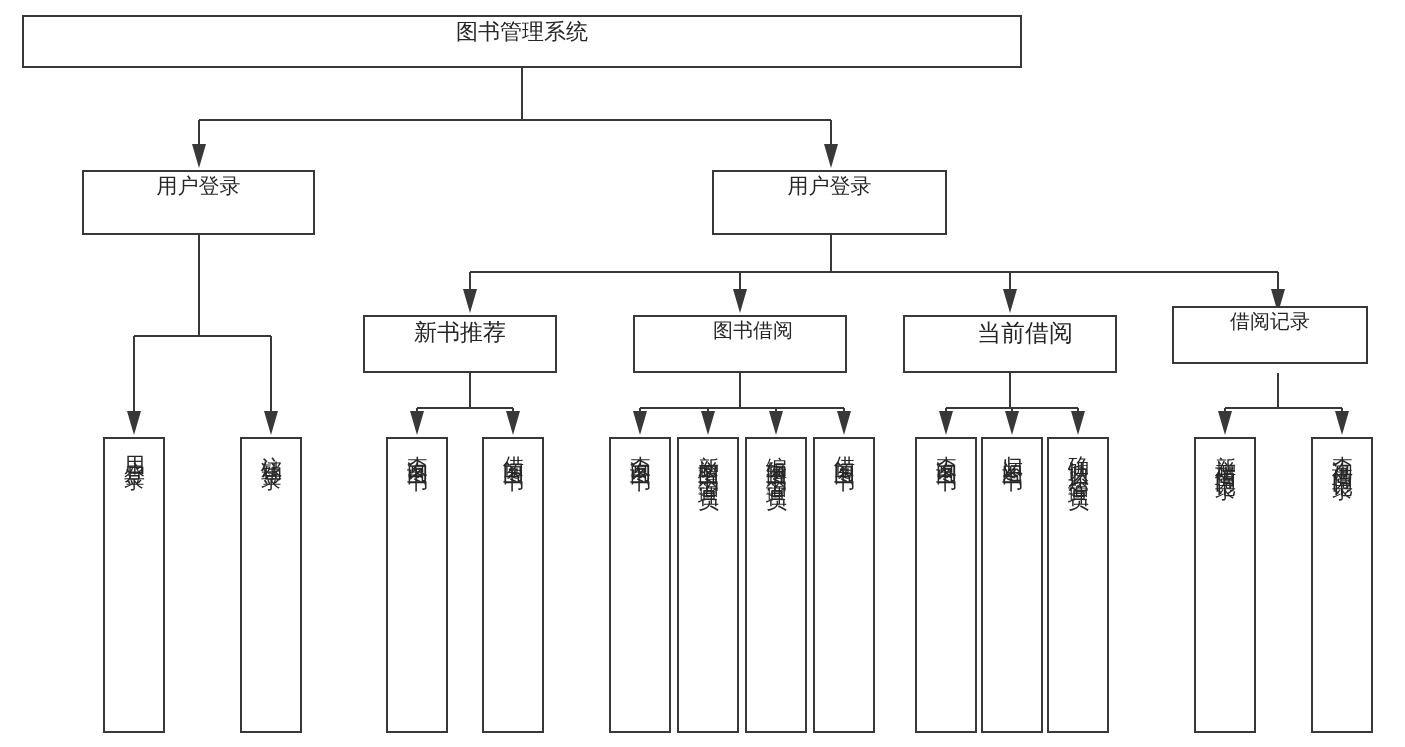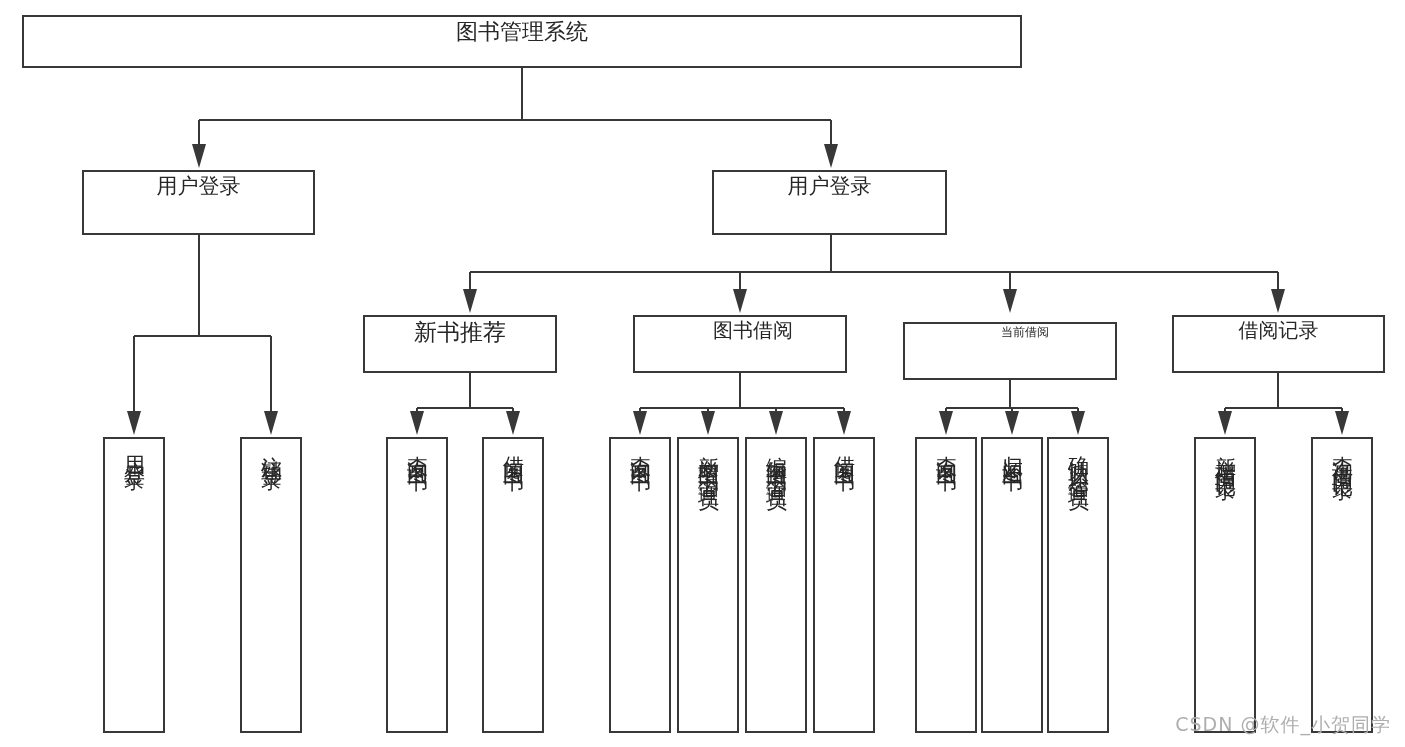--- a/index.html
+++ b/index.html
@@ -34,22 +34,22 @@
   }
   .node .lbl {
     white-space: nowrap;
   }
   
   #n-root        { left: 22px;  top: 15px;  width: 1000px; height: 53px; font-size: 22px; }
   #n-user-login  { left: 82px;  top: 170px; width: 233px;  height: 65px; font-size: 21px; }
   #n-book-mgmt   { left: 712px; top: 170px; width: 235px;  height: 65px; font-size: 21px; }
   #n-new-rec     { left: 363px; top: 315px; width: 194px;  height: 58px; font-size: 23px; }
   #n-book-borrow { left: 633px; top: 315px; width: 214px;  height: 58px; font-size: 20px; padding-left: 26px; }
-  #n-current     { left: 903px; top: 322px; width: 214px;  height: 58px; font-size: 12px; padding-left: 30px; }
-  #n-records     { left: 1172px;top: 315px; width: 213px;  height: 58px; font-size: 20px; }
+  #n-current     { left: 903px; top: 315px; width: 214px;  height: 58px; font-size: 24px; padding-left: 30px; }
+  #n-records     { left: 1172px;top: 306px; width: 196px;  height: 58px; font-size: 20px; }
   
   .leaf {
     top: 437px;
     width: 62px;
     height: 296px;
     font-size: 21px;
   }
   .leaf .lbl {
     writing-mode: vertical-rl;
     text-orientation: mixed;
@@ -177,15 +177,14 @@
     <span class="lbl">确认归还（管理员）</span>
   </div>
 
   <div class="node leaf" id="l-5a">
     <span class="lbl">新增借阅记录</span>
   </div>
   <div class="node leaf" id="l-5b">
     <span class="lbl">查询借阅记录</span>
   </div>
 
-  <div class="watermark">CSDN @软件_小贺同学</div>
 
 </div>
 
 </body></html>

